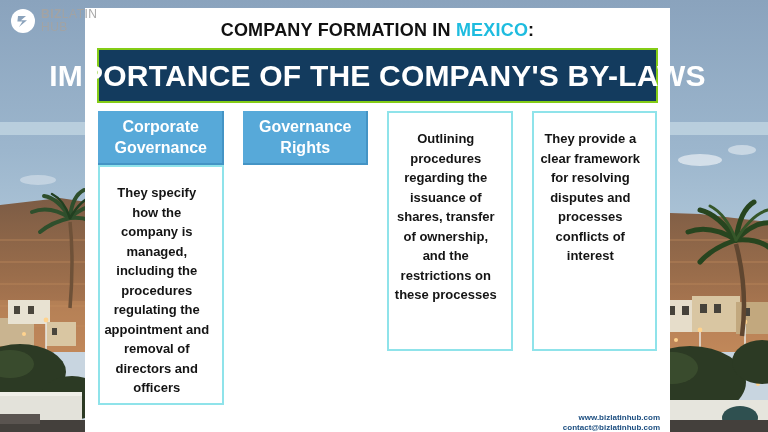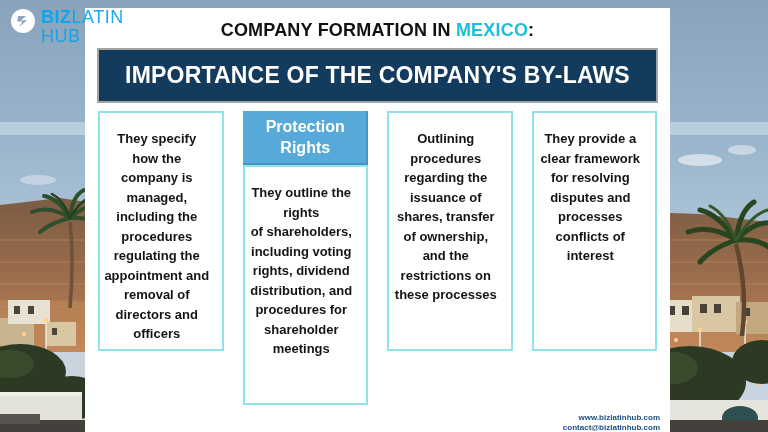--- a/index.html
+++ b/index.html
@@ -3,32 +3,32 @@
 <meta charset="utf-8">
 <style>
   html,body{margin:0;padding:0;background:#222;}
   .stage{position:relative;width:768px;height:432px;overflow:hidden;
          font-family:"Liberation Sans","DejaVu Sans",sans-serif;}
   .bg{position:absolute;left:0;top:0;width:768px;height:432px;display:block;}
 
   
   .logo{position:absolute;left:10px;top:8px;display:flex;align-items:flex-start;gap:5px;z-index:3;}
   .logo svg{display:block;}
-  .logo-text{color:#0ea5e9;font-size:18px;line-height:1.05;letter-spacing:.5px;}
+  .logo-text{color:#a3a3a3;font-size:12px;line-height:1.05;letter-spacing:.5px;}
   .logo-bold{font-weight:700;}
   .logo-light{font-weight:400;opacity:.95;}
 
   
   .panel{position:absolute;left:85px;top:0;width:585px;height:432px;background:#ffffff;
          display:flex;flex-direction:column;z-index:2;margin-top:8px;}
   .title{margin-top:12px;text-align:center;font-size:18px;font-weight:700;color:#111111;
          letter-spacing:.2px;}
   .title .hl{color:#1ebcdf;}
-  .banner{margin:7px 12px 0 12px;height:51px;background:#133b5e;border:2px solid #a3a3a3;
-          color:#ffffff;font-size:23px;font-weight:700;display:flex;align-items:center;
+  .banner{margin:7px 12px 0 12px;height:51px;background:#133b5e;border:2px solid #84cc16;
+          color:#ffffff;font-size:30px;font-weight:700;display:flex;align-items:center;
           justify-content:center;white-space:nowrap;letter-spacing:.2px;}
   .columns{display:flex;gap:19px;margin:8px 13px 0 13px;}
   .col{flex:1;display:flex;flex-direction:column;min-width:0;}
   .col-head{background:#57a9d9;color:#ffffff;font-weight:700;font-size:16px;line-height:1.3;
             text-align:center;min-height:54px;display:flex;align-items:center;justify-content:center;
             padding:2px 4px;box-sizing:border-box;box-shadow:inset -2px -2px 0 rgba(35,110,160,.35);}
   .col-body{border:2px solid #8fe3ea;background:#ffffff;height:240px;box-sizing:border-box;
             padding:16px 12px 4px 4px;text-align:center;font-size:13px;font-weight:700;
             color:#141414;line-height:1.5;white-space:pre-line;}
   .footer{margin:8px 10px 0 0;text-align:right;font-size:8px;font-weight:700;color:#1c4e80;
@@ -169,26 +169,25 @@
 
   <div class="panel">
     <div class="title">
       <span>COMPANY FORMATION IN </span><span class="hl">MEXICO</span><span>:</span>
     </div>
 
     <div class="banner">IMPORTANCE OF THE COMPANY'S BY-LAWS</div>
 
     <div class="columns">
       <div class="col">
+        <div class="col-head">Corporate Governance</div>
         <div class="col-body">They specify how the company is managed, including the procedures regulating the appointment and removal of directors and officers</div>
       </div>
       <div class="col">
-        <div class="col-head">Protection Rights</div>
-        <div class="col-body">They outline the rights
-of shareholders, including voting rights, dividend distribution, and procedures for shareholder meetings</div>
+        <div class="col-head">Governance Rights</div>
       </div>
       <div class="col">
         <div class="col-body">Outlining procedures regarding the issuance of shares, transfer of ownership, and the restrictions on these processes</div>
       </div>
       <div class="col">
         <div class="col-body">They provide a clear framework for resolving disputes and processes conflicts of interest</div>
       </div>
     </div>
 
     <div class="footer">

